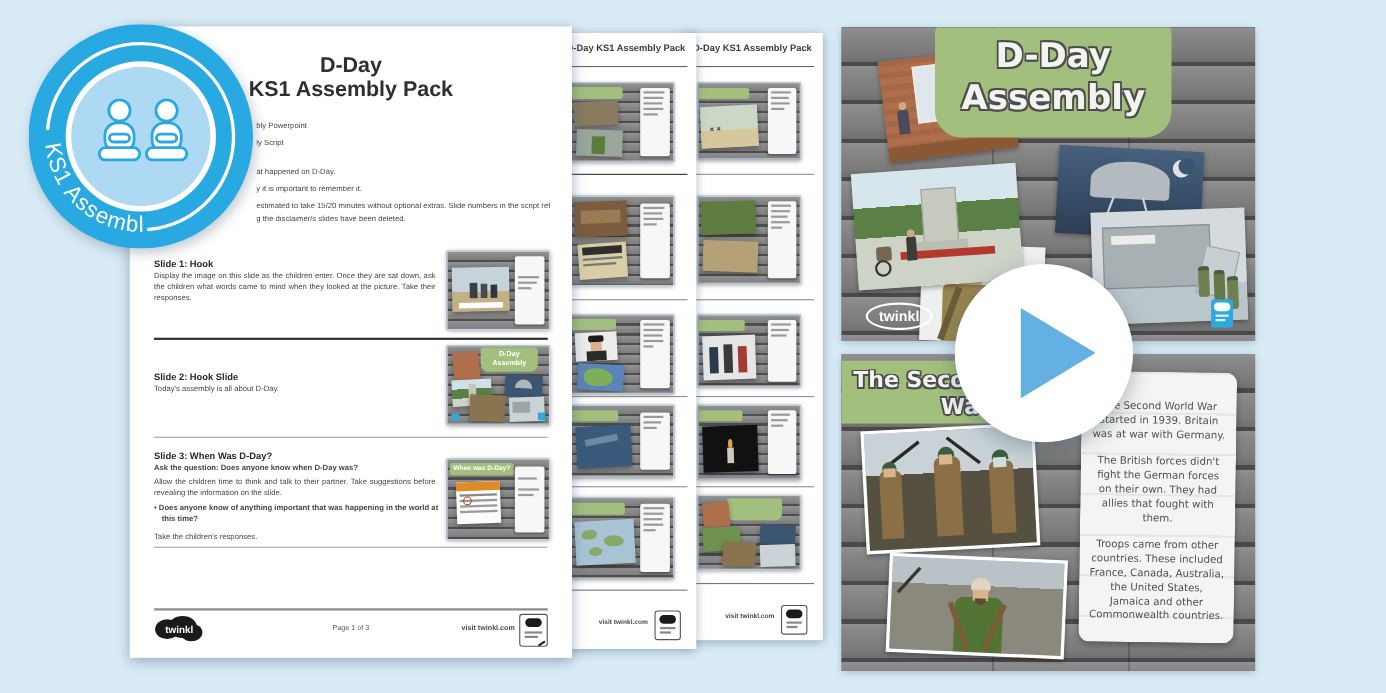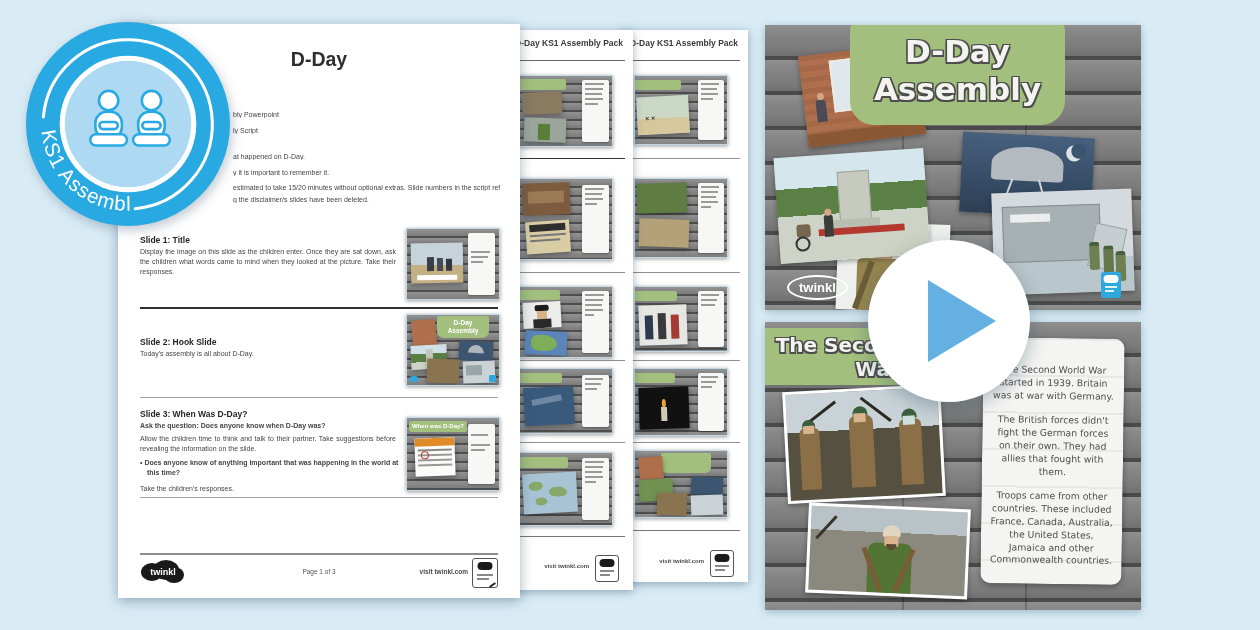--- a/index.html
+++ b/index.html
@@ -247,30 +247,31 @@
     <div class="qbadge" style="top:525px;right:14px;width:22px;height:25px;">
       <div class="cl"></div>
       <div class="ln" style="top:14px;"></div>
       <div class="ln" style="top:18px;width:10px;"></div>
     </div>
   </div>
 
   <div class="page" id="page1">
     <div class="doc-title">
       <div>D-Day</div>
+      <div>KS1 Assembly Pack</div>
     </div>
 
     <div class="frag" style="top:87px;">bly Powerpoint</div>
     <div class="frag" style="top:103px;">ly Script</div>
     <div class="frag" style="top:129px;">at happened on D-Day.</div>
     <div class="frag" style="top:145px;">y it is important to remember it.</div>
     <div class="frag" style="top:160px;">estimated to take 15/20 minutes without optional extras. Slide numbers in the script refer</div>
     <div class="frag" style="top:172px;">g the disclaimer/s slides have been deleted.</div>
 
-    <div class="sec-h" style="top:211px;">Slide 1: Title</div>
+    <div class="sec-h" style="top:211px;">Slide 1: Hook</div>
     <div class="sec-b" style="top:223px;">Display the image on this slide as the children enter. Once they are sat down, ask the children what words came to mind when they looked at the picture. Take their responses.</div>
     <div class="thumb planks-mini" style="top:204px;height:70px;">
       <div class="ph" style="left:4px;top:14px;width:52px;height:40px;background:linear-gradient(180deg,#c6d3da 0 55%,#c3b185 55% 100%);transform:rotate(-1deg);">
         <div style="position:absolute;left:16px;top:14px;width:7px;height:14px;background:#3a3f45;"></div>
         <div style="position:absolute;left:26px;top:15px;width:6px;height:13px;background:#474c52;"></div>
         <div style="position:absolute;left:35px;top:16px;width:6px;height:12px;background:#31363c;"></div>
         <div class="flag-strip" style="left:6px;bottom:3px;width:40px;height:5px;"></div>
       </div>
       <div class="card bars" style="right:4px;top:4px;bottom:4px;width:27px;">
         <i style="width:19px;margin-top:18px;"></i>

